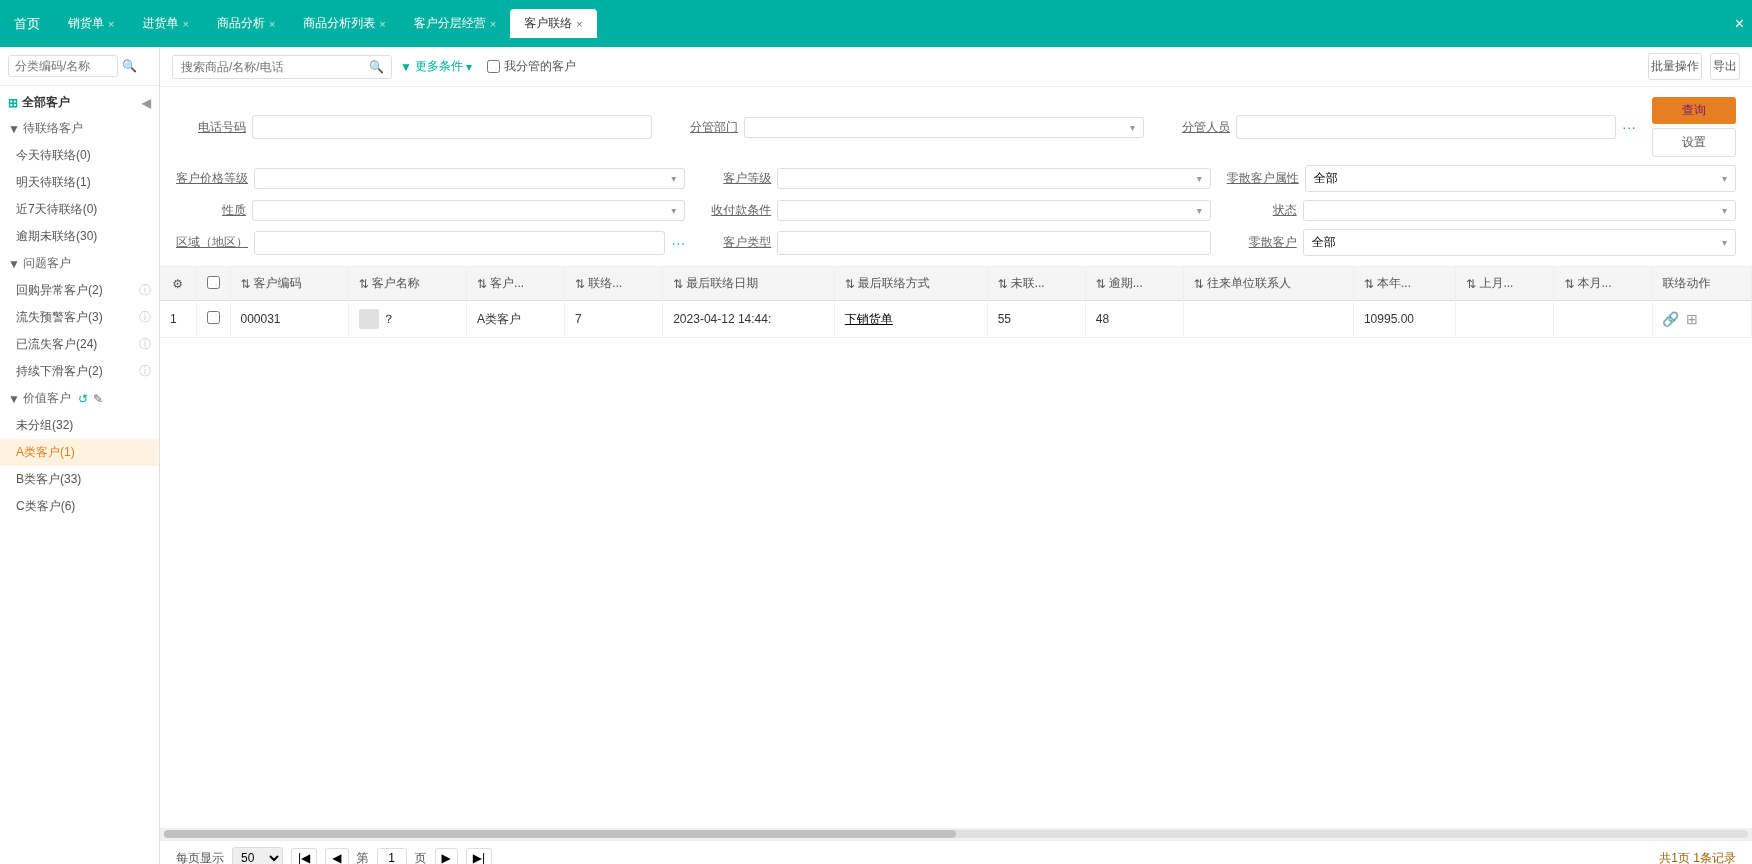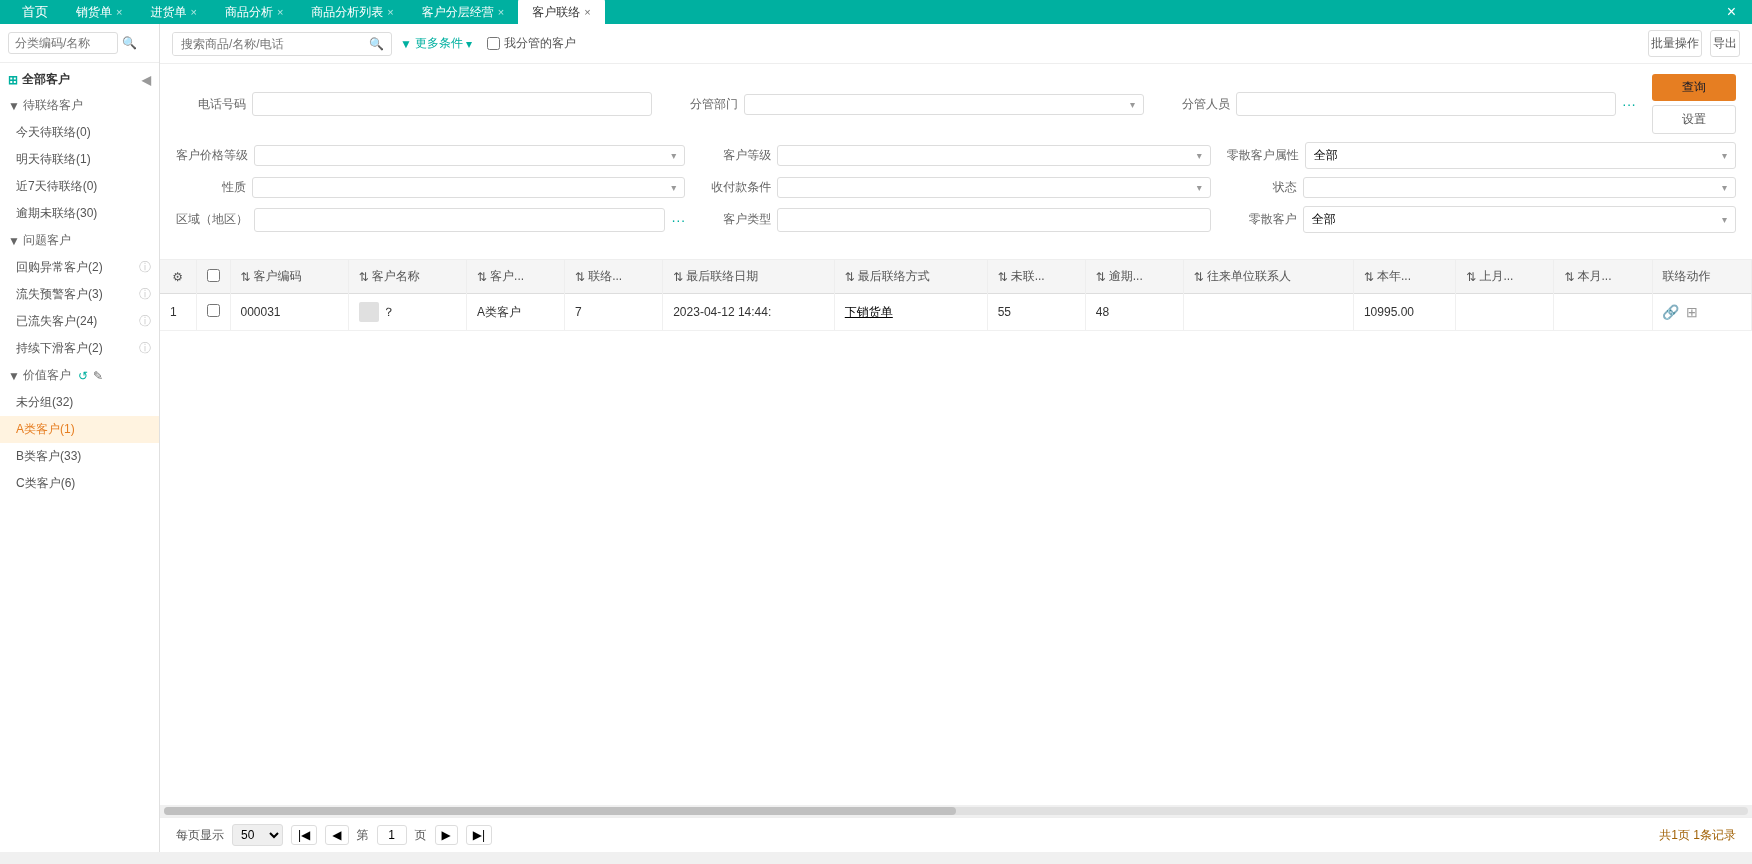--- a/index.html
+++ b/index.html
@@ -1,24 +1,24 @@
 <!DOCTYPE html>
 <html><head>
   <meta charset="utf-8">
   <style>
     * { box-sizing: border-box; margin: 0; padding: 0; font-family: 'Microsoft YaHei', Arial, sans-serif; font-size: 12px; }
     body { background: #f0f0f0; width: 1752px; height: 864px; overflow: hidden; }
 
     
     .top-nav {
       background: #00b0a0;
-      height: 24px;
-      display: flex;
-      align-items: center;
-      padding: 0 8px;
+      height: 47px;
+      display: flex;
+      align-items: center;
+      padding: 0 0;
       color: white;
     }
     .nav-tab {
       padding: 6px 14px;
       color: white;
       cursor: pointer;
       white-space: nowrap;
       display: flex;
       align-items: center;
       gap: 4px;
@@ -192,32 +192,33 @@
       background: white;
       padding: 10px 16px;
       border-bottom: 1px solid #eee;
     }
     .filter-row {
       display: flex;
       align-items: center;
       gap: 16px;
       margin-bottom: 8px;
     }
-    .filter-row:last-child { margin-bottom: 16px; }
+    .filter-row:last-child { margin-bottom: 0; }
     .filter-item {
       display: flex;
       align-items: center;
       gap: 6px;
       flex: 1;
     }
     .filter-label {
       color: #666;
       white-space: nowrap;
       min-width: 70px;
       text-align: right;
+      text-decoration: underline;
     }
     .filter-input {
       flex: 1;
       border: 1px solid #ddd;
       border-radius: 3px;
       padding: 4px 8px;
       font-size: 12px;
       outline: none;
     }
     .filter-select {
@@ -241,21 +242,21 @@
       cursor: pointer;
       font-size: 14px;
     }
     .filter-actions {
       display: flex;
       flex-direction: column;
       gap: 4px;
     }
     .btn-query {
       background: #e67e22;
-      color: #0f172a;
+      color: #701a75;
       border: none;
       border-radius: 3px;
       padding: 5px 30px;
       cursor: pointer;
       font-size: 12px;
     }
     .btn-settings {
       background: white;
       color: #555;
       border: 1px solid #ddd;

